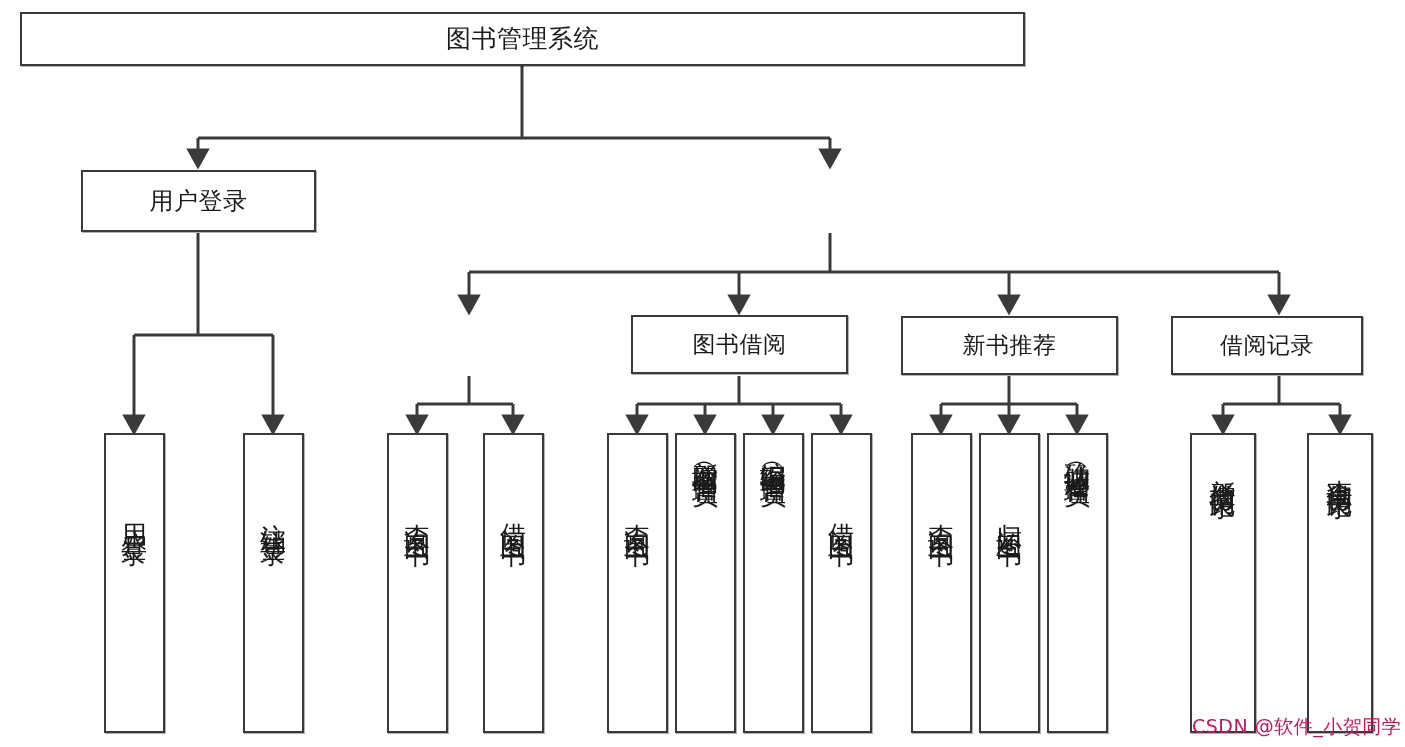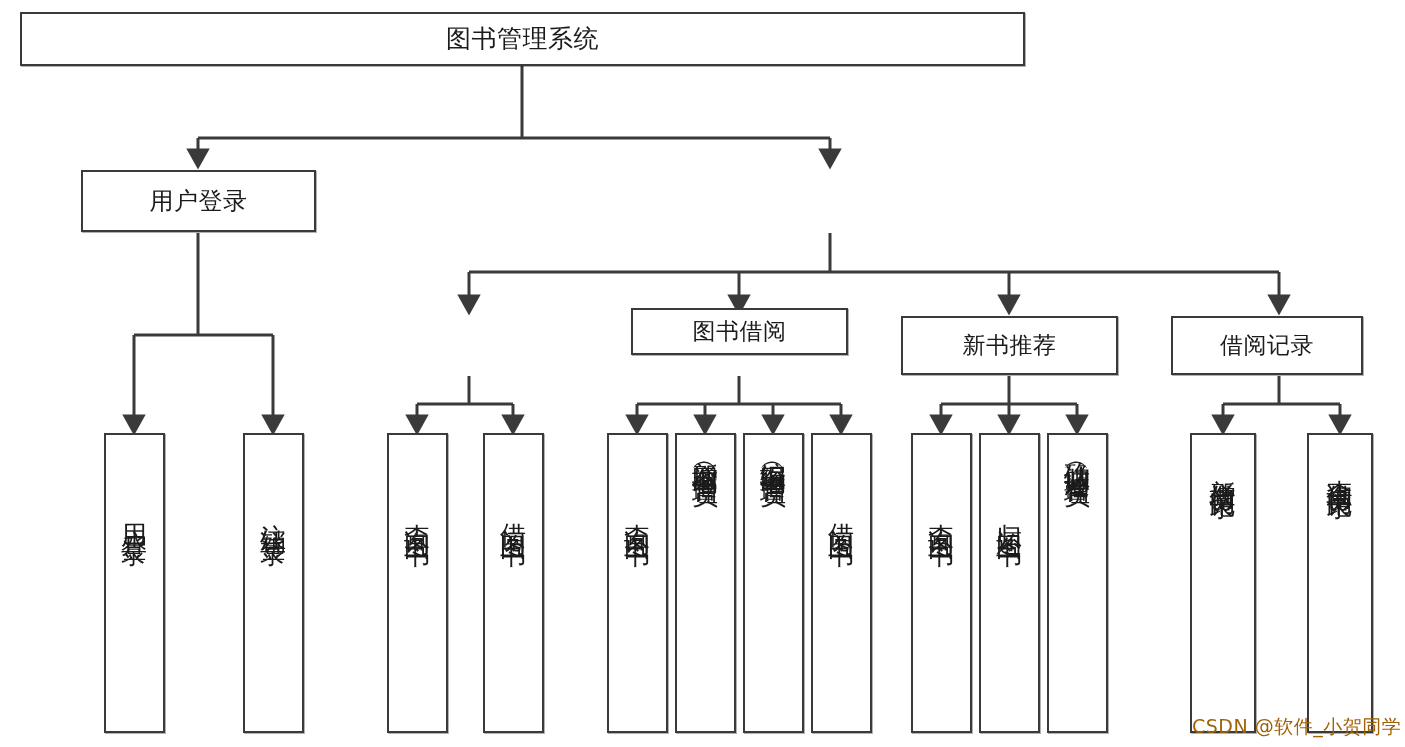--- a/index.html
+++ b/index.html
@@ -61,21 +61,21 @@
     font-size: 26px;
     line-height: 1.0;
     letter-spacing: 6px;
     white-space: nowrap;
   }
   .node.vert.tall-text .label {
     letter-spacing: 3px;
   }
   .watermark {
     position: absolute;
-    color: #a16207;
+    color: #be185d;
     font-size: 19px;
     white-space: nowrap;
     letter-spacing: 0.5px;
   }
 </style>
 </head>
 <body>
 
 <div id="canvas">
 
@@ -132,21 +132,21 @@
   <div class="node horiz root" style="left:20px; top:12px; width:1005px; height:54px;">
     <span class="label">图书管理系统</span>
   </div>
 
   <div class="node horiz lvl2" style="left:81px; top:170px; width:235px; height:62px;">
     <span class="label">用户登录</span>
   </div>
 
 
 
-  <div class="node horiz lvl3" style="left:631px; top:308px; width:217px; height:47px;">
+  <div class="node horiz lvl3" style="left:631px; top:315px; width:217px; height:59px;">
     <span class="label">图书借阅</span>
   </div>
 
   <div class="node horiz lvl3" style="left:901px; top:316px; width:217px; height:59px;">
     <span class="label">新书推荐</span>
   </div>
 
   <div class="node horiz lvl3" style="left:1171px; top:316px; width:192px; height:59px;">
     <span class="label">借阅记录</span>
   </div>

